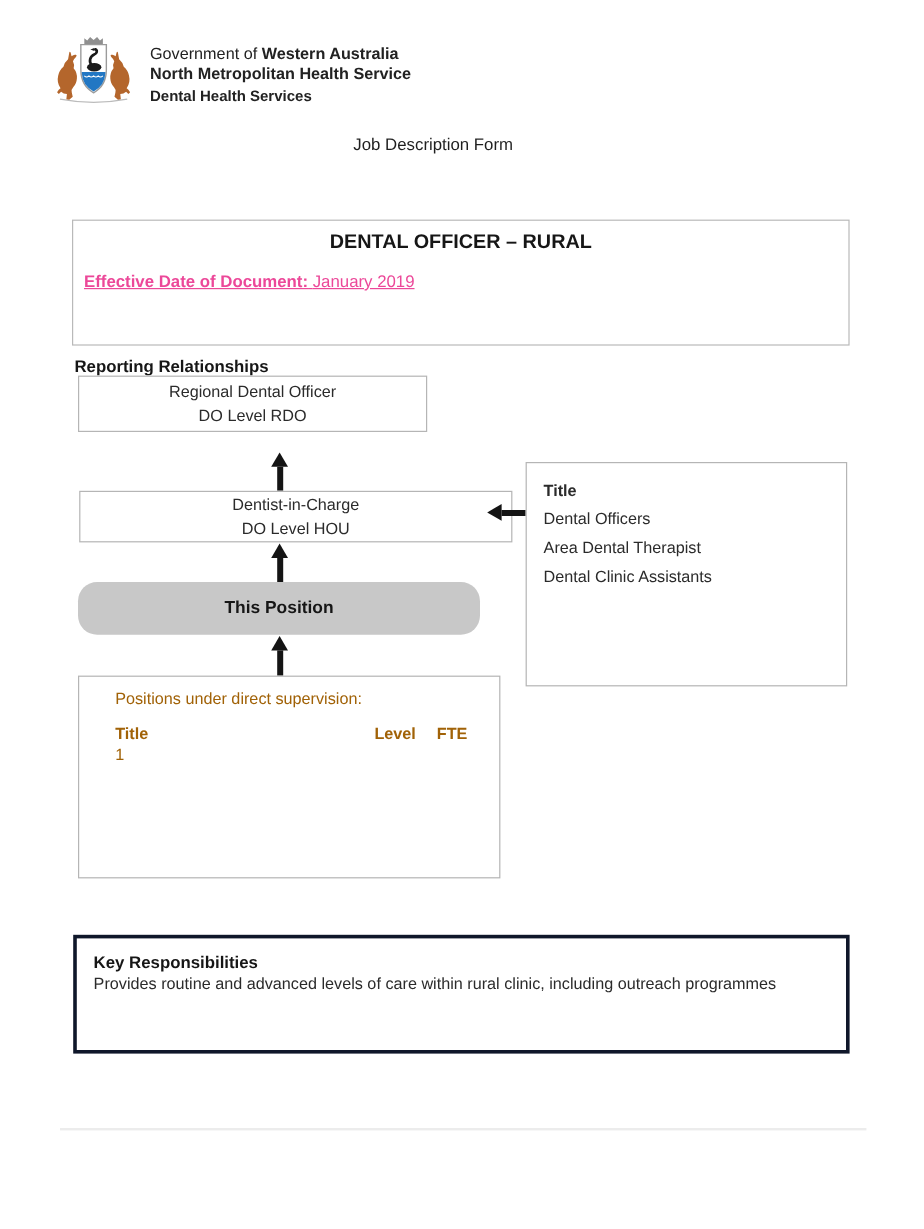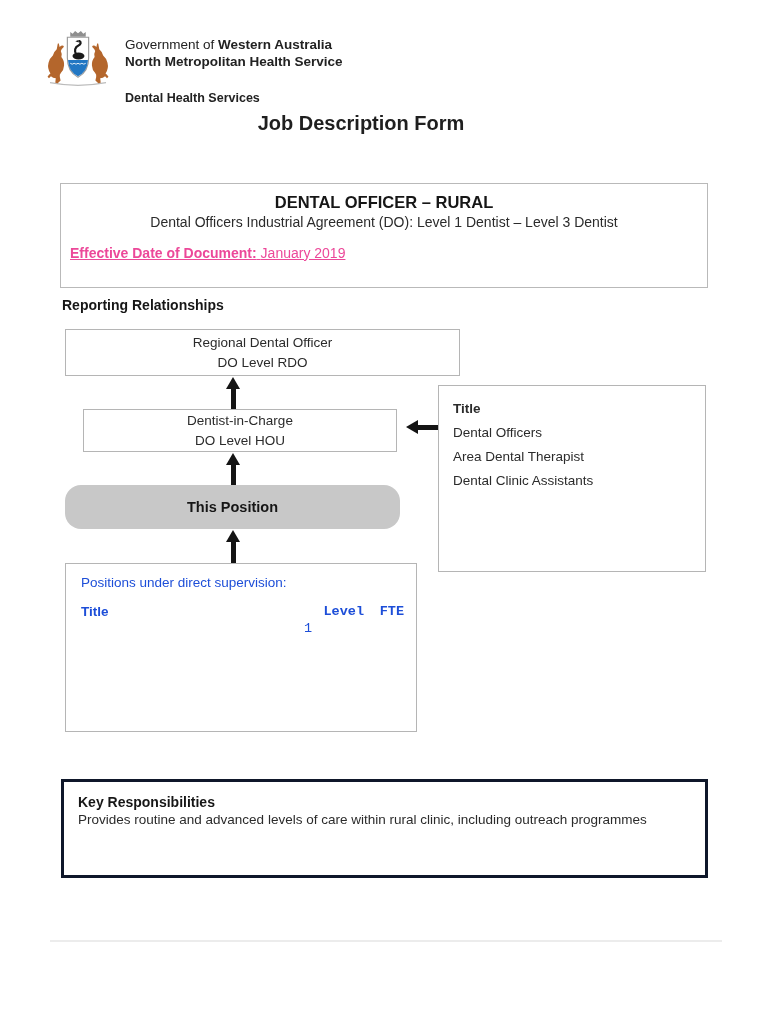--- a/index.html
+++ b/index.html
@@ -8,51 +8,51 @@
     font-family:"Liberation Sans","DejaVu Sans",sans-serif;
     color:var(--text,#262626);
     -webkit-font-smoothing:antialiased;
   }
   .abs{position:absolute;}
   .b{font-weight:bold;}
 
   
   .crest{left:42px;top:29px;width:72px;height:58px;}
   .org-text{left:125px;top:37px;font-size:13.5px;line-height:16.5px;color:#222;}
-  .org-line3{font-size:12.5px;margin-top:20px;}
+  .org-line3{font-size:12.5px;margin-top:2px;}
 
   
-  .form-title{left:0;top:112px;width:722px;text-align:center;font-size:20px;color:#1f1f1f;font-weight:bold;}
+  .form-title{left:0;top:112px;width:722px;text-align:center;font-size:14px;color:#1f1f1f;}
 
   
   .title-box{left:60px;top:183px;width:648px;height:105px;border:1px solid #b9b9b9;box-sizing:border-box;padding-top:8px;}
   .tb-title{text-align:center;font-size:16.5px;font-weight:bold;color:#161616;line-height:21px;}
   .tb-sub{text-align:center;font-size:14px;line-height:18.5px;color:#2b2b2b;}
   .tb-date{font-size:14px;margin-top:13px;padding-left:9px;color:#ec4899;text-decoration:underline;}
 
   .rep-heading{left:62px;top:297px;font-size:14px;font-weight:bold;color:#161616;}
 
   
   .obox{border:1px solid var(--box-border,#b5b5b5);box-sizing:border-box;
         display:flex;flex-direction:column;justify-content:center;
         font-size:13.5px;line-height:20px;text-align:center;color:#2b2b2b;background:#fff;}
-  .box-regional{left:65px;top:329px;width:395px;height:47px;}
-  .box-dic{left:83px;top:409px;width:314px;height:43px;}
+  .box-regional{left:65px;top:313px;width:291px;height:47px;}
+  .box-dic{left:66px;top:409px;width:361px;height:43px;}
   .this-position{left:65px;top:485px;width:335px;height:44px;background:var(--this-position-bg,#c8c8c8);
         display:flex;align-items:center;justify-content:center;font-size:14.5px;font-weight:bold;color:#161616;border-radius:16px;}
 
   
   .rbox{left:438px;top:385px;width:268px;height:187px;border:1px solid var(--box-border,#b5b5b5);
         box-sizing:border-box;padding:11px 12px 0 14px;font-size:13.5px;line-height:24px;color:#2b2b2b;}
 
   
   .sbox{left:65px;top:563px;width:352px;height:169px;border:1px solid var(--box-border,#b5b5b5);
-        box-sizing:border-box;padding:11px 12px 0 15px;font-size:13.5px;color:#1d4ed8;}
+        box-sizing:border-box;padding:11px 12px 0 30px;font-size:13.5px;color:#a16207;}
   .sbox-grid{display:grid;grid-template-columns:1fr 52px 40px;margin-top:14px;row-gap:2px;}
-  .sbox-grid .num,.sbox-grid .hc{text-align:right;font-family:Liberation Mono, monospace;}
+  .sbox-grid .num,.sbox-grid .hc{text-align:left;}
 
   
   .krbox{left:61px;top:779px;width:647px;height:99px;border:3px solid #0f172a;
          box-sizing:border-box;padding:12px 14px 0 14px;}
   .kr-heading{font-size:14px;font-weight:bold;color:#161616;}
   .kr-body{margin-top:0;font-size:13.5px;line-height:19px;text-align:justify;width:600px;color:#2b2b2b;}
 
   
   .arrow-up{width:14px;display:flex;flex-direction:column;align-items:center;}
   .arrow-up .head{width:0;height:0;border-left:7px solid transparent;border-right:7px solid transparent;
@@ -99,21 +99,20 @@
   <div class="abs org-text">
     <div><span>Government of </span><span class="b">Western Australia</span></div>
     <div class="b">North Metropolitan Health Service</div>
     <div class="b org-line3">Dental Health Services</div>
   </div>
 
   <div class="abs form-title">Job Description Form</div>
 
   <div class="abs title-box">
     <div class="tb-title">DENTAL OFFICER – RURAL</div>
-    <div class="tb-sub">Dental Officers Industrial Agreement (DO): Level 1 Dentist – Level 3 Dentist</div>
     <div class="tb-date">
       <span class="b">Effective Date of Document:</span>
       <span>January 2019</span>
     </div>
   </div>
 
   <div class="abs rep-heading">Reporting Relationships</div>
 
   <div class="abs obox box-regional">
     <div>Regional Dental Officer</div>

